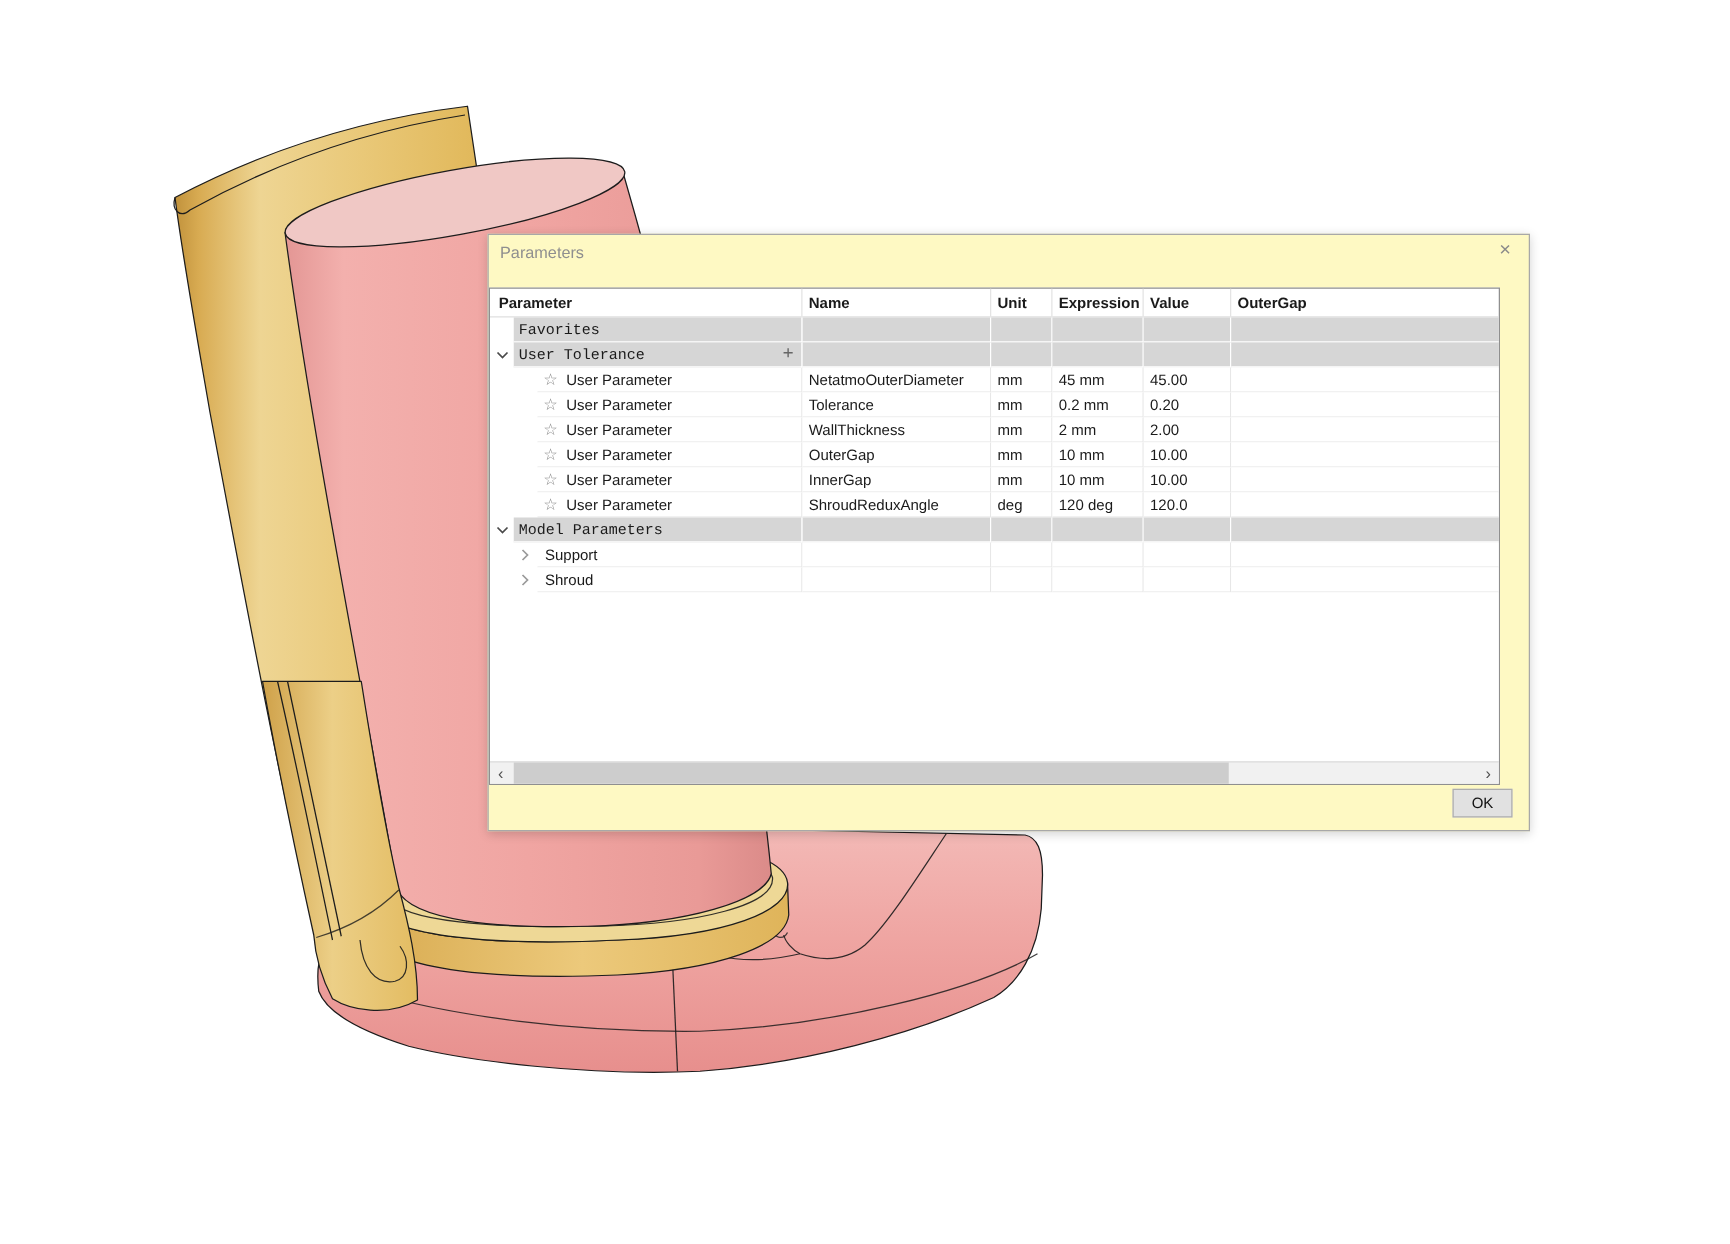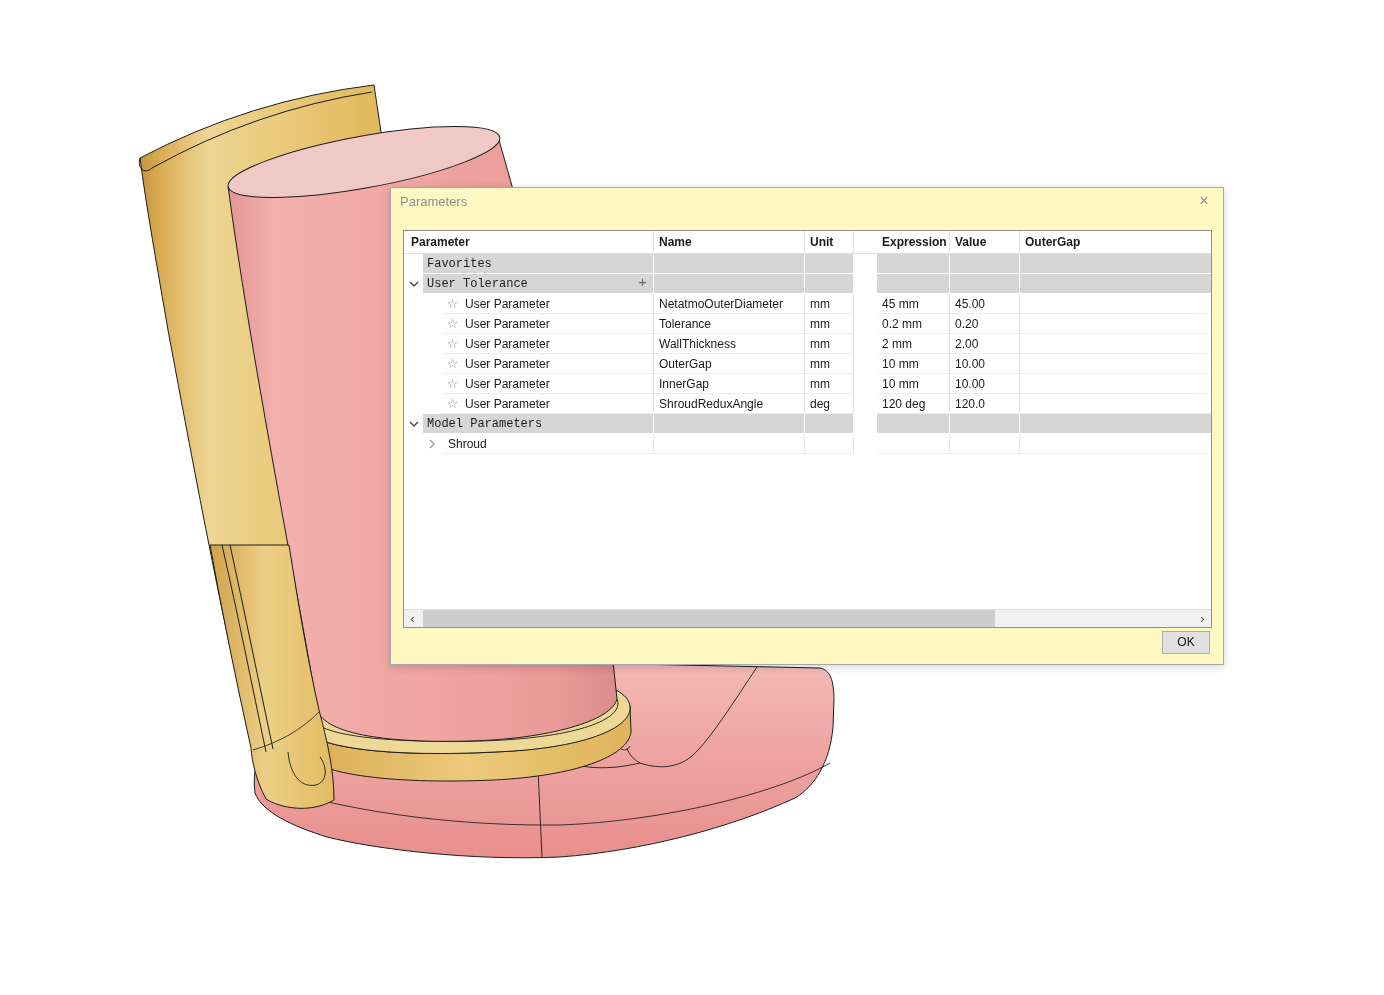--- a/index.html
+++ b/index.html
@@ -9,32 +9,32 @@
   
   .viewport{position:absolute;left:0;top:0;width:1384px;height:995px;}
 
   
   .dialog{position:absolute;left:390px;top:187px;width:834px;height:478px;box-sizing:border-box;
     background:#fef9c3;border:1px solid #a8a8a8;box-shadow:0 2px 8px rgba(0,0,0,.18);}
   .dialog-title{position:absolute;left:9px;top:6px;font-size:13px;color:#8f8f8f;}
   .dialog-close{position:absolute;right:9px;top:3px;width:20px;height:20px;line-height:20px;
     text-align:center;font-size:16px;color:#8a8a8a;cursor:default;}
 
-  .ptable{position:absolute;left:12px;top:42px;width:809px;height:398px;box-sizing:border-box;
+  .ptable{position:absolute;left:0;top:42px;width:809px;height:398px;box-sizing:border-box;
     background:#ffffff;border:1px solid #8f8f8f;display:flex;flex-direction:column;font-size:12px;color:#1a1a1a;}
   .thead{display:flex;height:22px;line-height:22px;font-weight:bold;flex:none;border-bottom:1px solid #e0e0e0;}
   .thead .cell{border-right:1px solid #e4e4e4;}
   .row{display:flex;height:20px;line-height:20px;flex:none;}
   .cell{box-sizing:border-box;padding-left:5px;white-space:nowrap;overflow:hidden;}
   .c-param-h{width:250px;flex:none;padding-left:7px;}
   .c-param{width:231px;flex:none;position:relative;padding-left:4px;}
   .c-param2{width:212px;flex:none;display:flex;align-items:center;padding-left:2px;}
   .c-name{width:151px;flex:none;}
   .c-unit{width:49px;flex:none;}
-  .c-expr{width:73px;flex:none;margin-left:23px;}
+  .c-expr{width:73px;flex:none;}
   .c-value{width:70px;flex:none;}
   .c-comment{flex:1;border-right:none !important;}
   .g{width:19px;flex:none;display:flex;align-items:center;justify-content:center;}
   .row.section .cell{background:#d6d6d6;border-right:1px solid #ffffff;border-bottom:1px solid #ffffff;font-family:Liberation Mono, monospace;}
   .row.white .cell{background:#ffffff;border-right:1px solid #e7e7e7;border-bottom:1px solid #ededed;}
   .star{display:inline-block;width:17px;text-align:center;color:#8c8c8c;font-size:13px;flex:none;}
   .rowlabel{margin-left:4px;}
   .plus-btn{position:absolute;right:6px;top:1px;font-size:15px;color:#666;line-height:18px;}
   .filler{flex:1;background:#ffffff;}
 
@@ -268,20 +268,36 @@
       </div>
 
       <div class="row white">
         <div class="g"></div>
         <div class="g">
           <svg class="chev" width="7" height="10">
               <polyline points="1,1 5,5 1,9" stroke="#9a9a9a" stroke-width="1.4" fill="none"></polyline>
             </svg>
         </div>
         <div class="cell c-param2">
+            <span class="rowlabel">Support</span>
+          </div>
+        <div class="cell c-name"></div>
+          <div class="cell c-unit"></div>
+        <div class="cell c-expr"></div>
+          <div class="cell c-value"></div>
+        <div class="cell c-comment"></div>
+      </div>
+      <div class="row white">
+        <div class="g"></div>
+        <div class="g">
+          <svg class="chev" width="7" height="10">
+              <polyline points="1,1 5,5 1,9" stroke="#9a9a9a" stroke-width="1.4" fill="none"></polyline>
+            </svg>
+        </div>
+        <div class="cell c-param2">
             <span class="rowlabel">Shroud</span>
           </div>
         <div class="cell c-name"></div>
           <div class="cell c-unit"></div>
         <div class="cell c-expr"></div>
           <div class="cell c-value"></div>
         <div class="cell c-comment"></div>
       </div>
 
       <div class="filler"></div>

